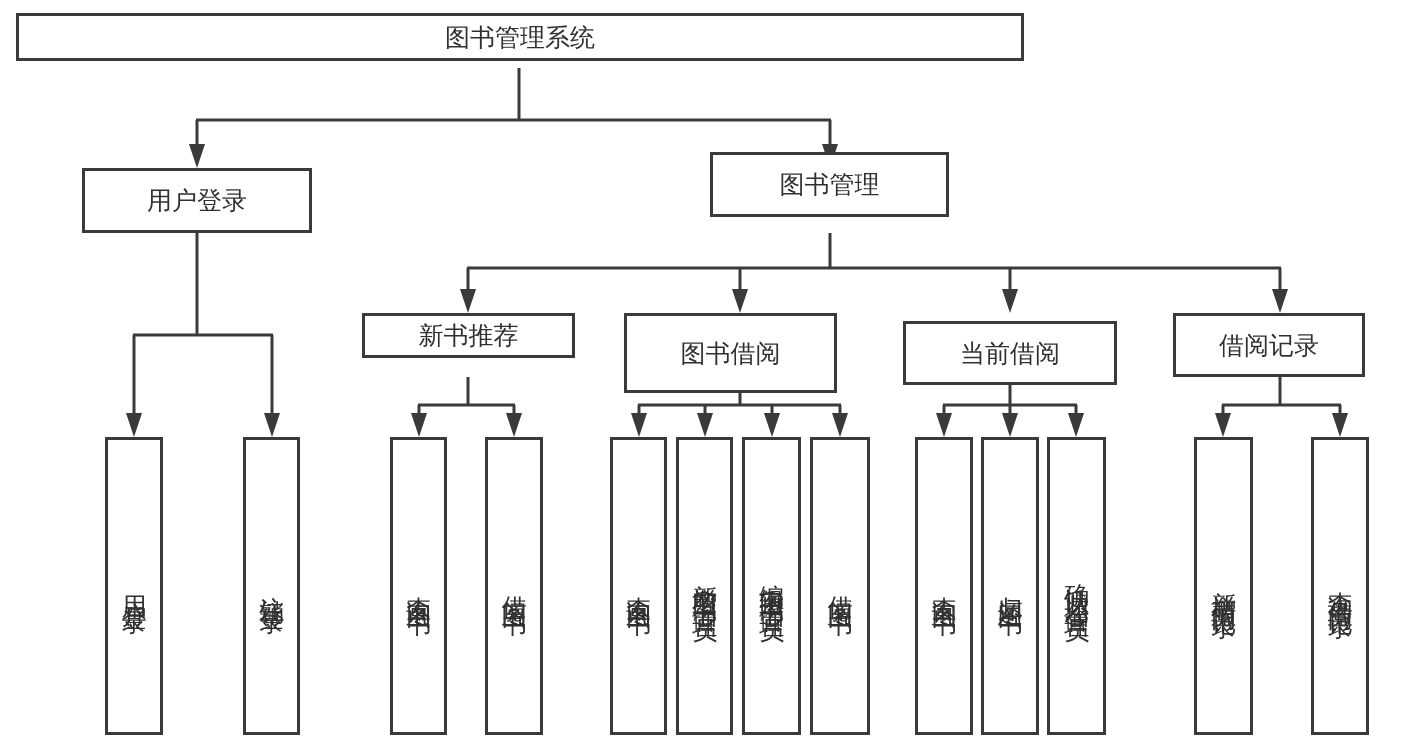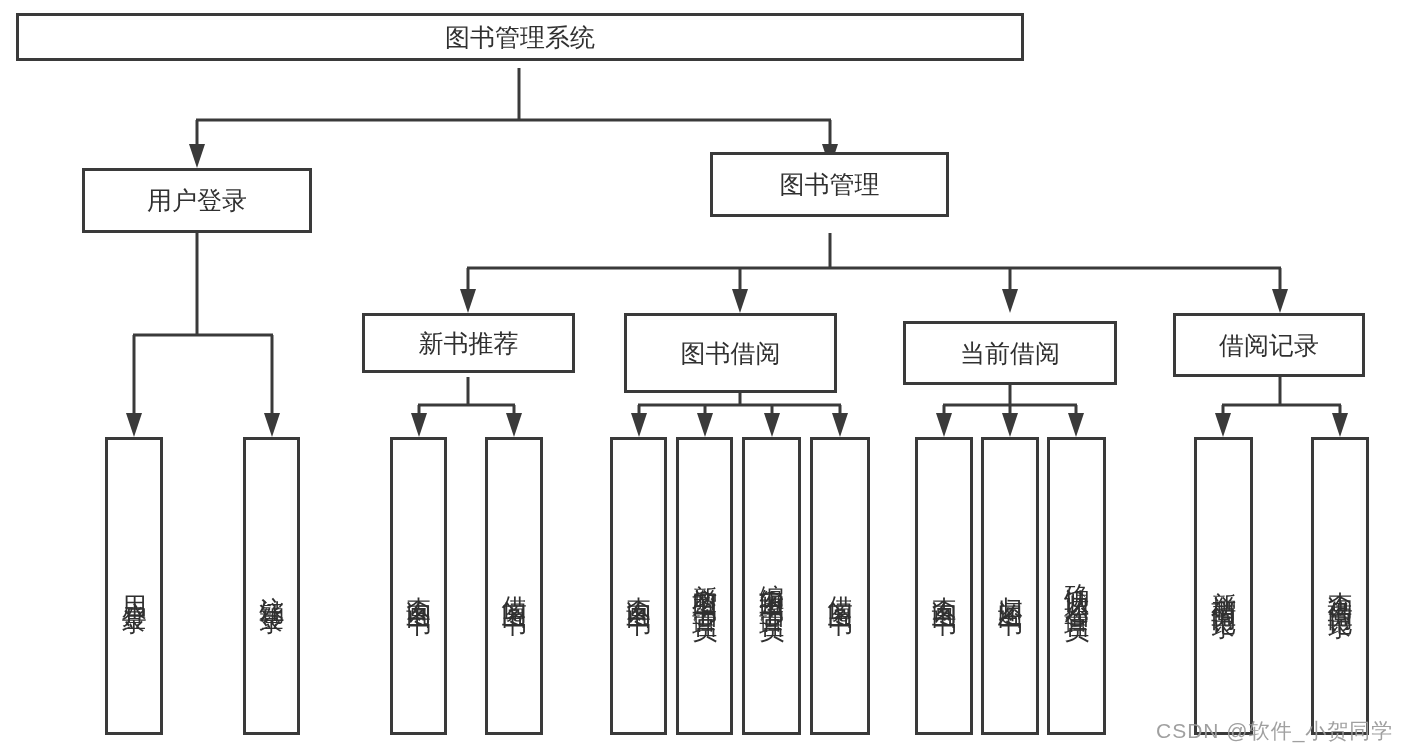--- a/index.html
+++ b/index.html
@@ -98,21 +98,21 @@
     <span>图书管理系统</span>
   </div>
 
   <div class="node" style="left:82px; top:168px; width:230px; height:65px;">
     <span>用户登录</span>
   </div>
   <div class="node" style="left:710px; top:152px; width:239px; height:65px;">
     <span>图书管理</span>
   </div>
 
-  <div class="node" style="left:362px; top:313px; width:213px; height:60px;">
+  <div class="node" style="left:362px; top:313px; width:213px; height:45px;">
     <span>新书推荐</span>
   </div>
   <div class="node" style="left:624px; top:313px; width:213px; height:80px;text-align:center;">
     <span>图书借阅</span>
   </div>
   <div class="node" style="left:903px; top:313px; width:214px; height:64px;margin-top:8px;">
     <span>当前借阅</span>
   </div>
   <div class="node" style="left:1173px; top:313px; width:192px; height:64px;">
     <span>借阅记录</span>
@@ -155,15 +155,14 @@
     <span>确认归还（管理员）</span>
   </div>
 
   <div class="leaf" style="left:1194px; top:437px; width:59px; height:298px;">
     <span>新增借阅记录</span>
   </div>
   <div class="leaf" style="left:1311px; top:437px; width:58px; height:298px;">
     <span>查询借阅记录</span>
   </div>
 
-  <div class="watermark">CSDN @软件_小贺同学</div>
 
 </div>
 
 </body></html>

